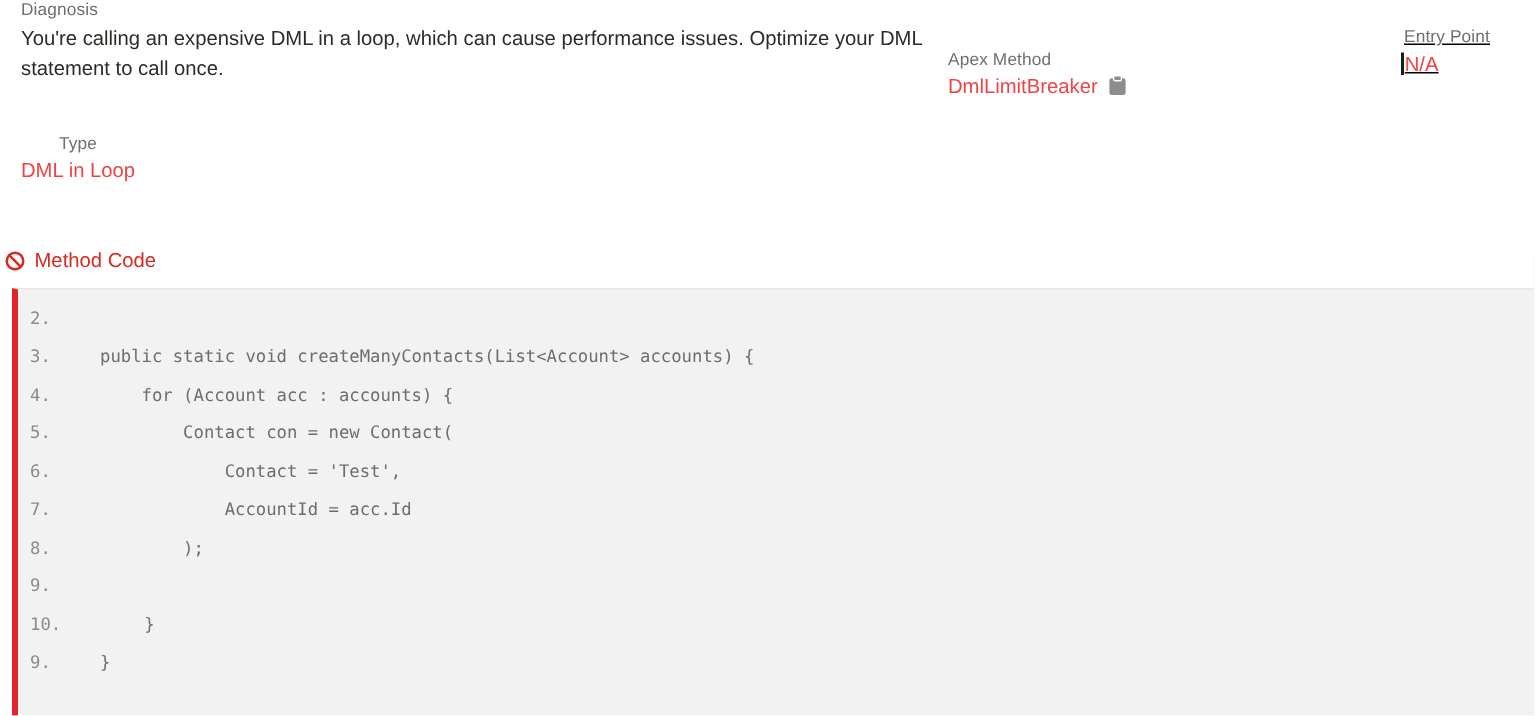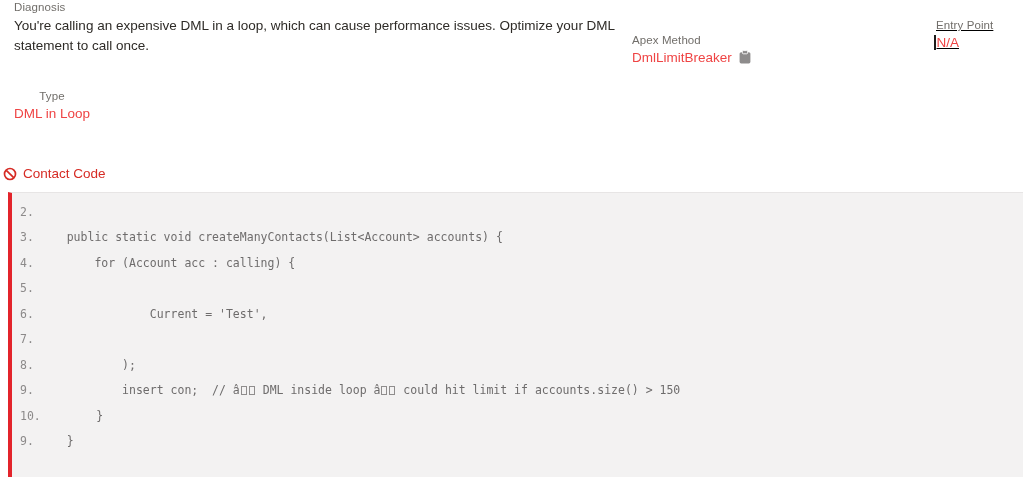--- a/index.html
+++ b/index.html
@@ -82,53 +82,54 @@
     </div>
   </div>
 
   <div class="code-heading">
     <span style="display:inline-flex;">
       <svg width="14" height="14" viewBox="0 0 14 14">
         <circle cx="7" cy="7" r="5.5" fill="none" stroke="#d62b24" stroke-width="1.7"></circle>
         <line x1="3.3" y1="3.3" x2="10.7" y2="10.7" stroke="#d62b24" stroke-width="1.7"></line>
       </svg>
     </span>
-    <span class="code-heading-title" id="code-title" style="color: rgb(214, 43, 36);">Contact Code</span>
+    <span class="code-heading-title" id="code-title" style="color: rgb(214, 43, 36);">Method Code</span>
   </div>
 
   <div class="code-block" id="code-block" style="background: rgb(243, 242, 242); border-left: 4px solid rgb(227, 36, 43);">
       <div class="code-line">
         <span class="ln">2.</span>
         <span class="code-text"></span>
       </div>
       <div class="code-line">
         <span class="ln">3.</span>
         <span class="code-text">    public static void createManyContacts(List&lt;Account&gt; accounts) {</span>
       </div>
       <div class="code-line">
         <span class="ln">4.</span>
-        <span class="code-text">        for (Account acc : calling) {</span>
+        <span class="code-text">        for (Account acc : accounts) {</span>
       </div>
       <div class="code-line">
         <span class="ln">5.</span>
+        <span class="code-text">            Contact con = new Contact(</span>
       </div>
       <div class="code-line">
         <span class="ln">6.</span>
-        <span class="code-text">                Current = 'Test',</span>
+        <span class="code-text">                Contact = 'Test',</span>
       </div>
       <div class="code-line">
         <span class="ln">7.</span>
+        <span class="code-text">                AccountId = acc.Id</span>
       </div>
       <div class="code-line">
         <span class="ln">8.</span>
         <span class="code-text">            );</span>
       </div>
       <div class="code-line">
         <span class="ln">9.</span>
-        <span class="code-text">            insert con;  // â<span class="tofu"></span><span class="tofu"></span> DML inside loop â<span class="tofu"></span><span class="tofu"></span> could hit limit if accounts.size() &gt; 150</span>
       </div>
       <div class="code-line">
         <span class="ln">10.</span>
         <span class="code-text">        }</span>
       </div>
       <div class="code-line">
         <span class="ln">9.</span>
         <span class="code-text">    }</span>
       </div>
     </div>

